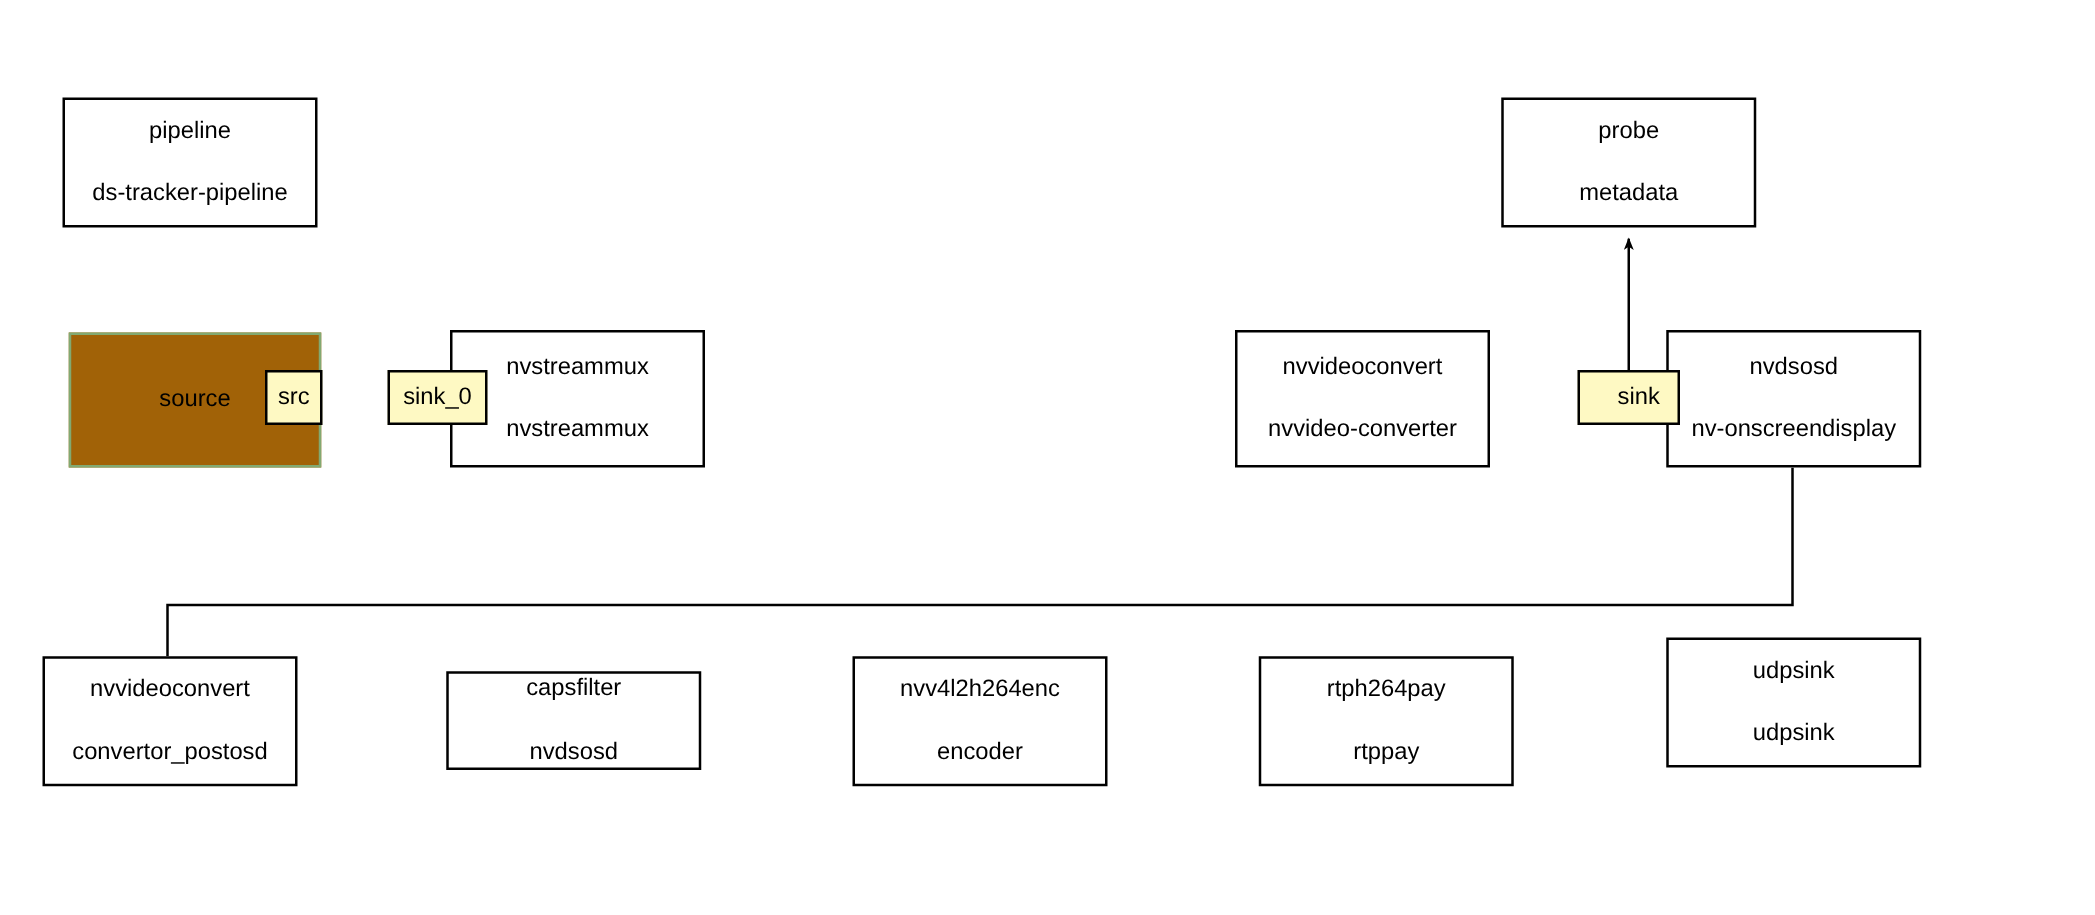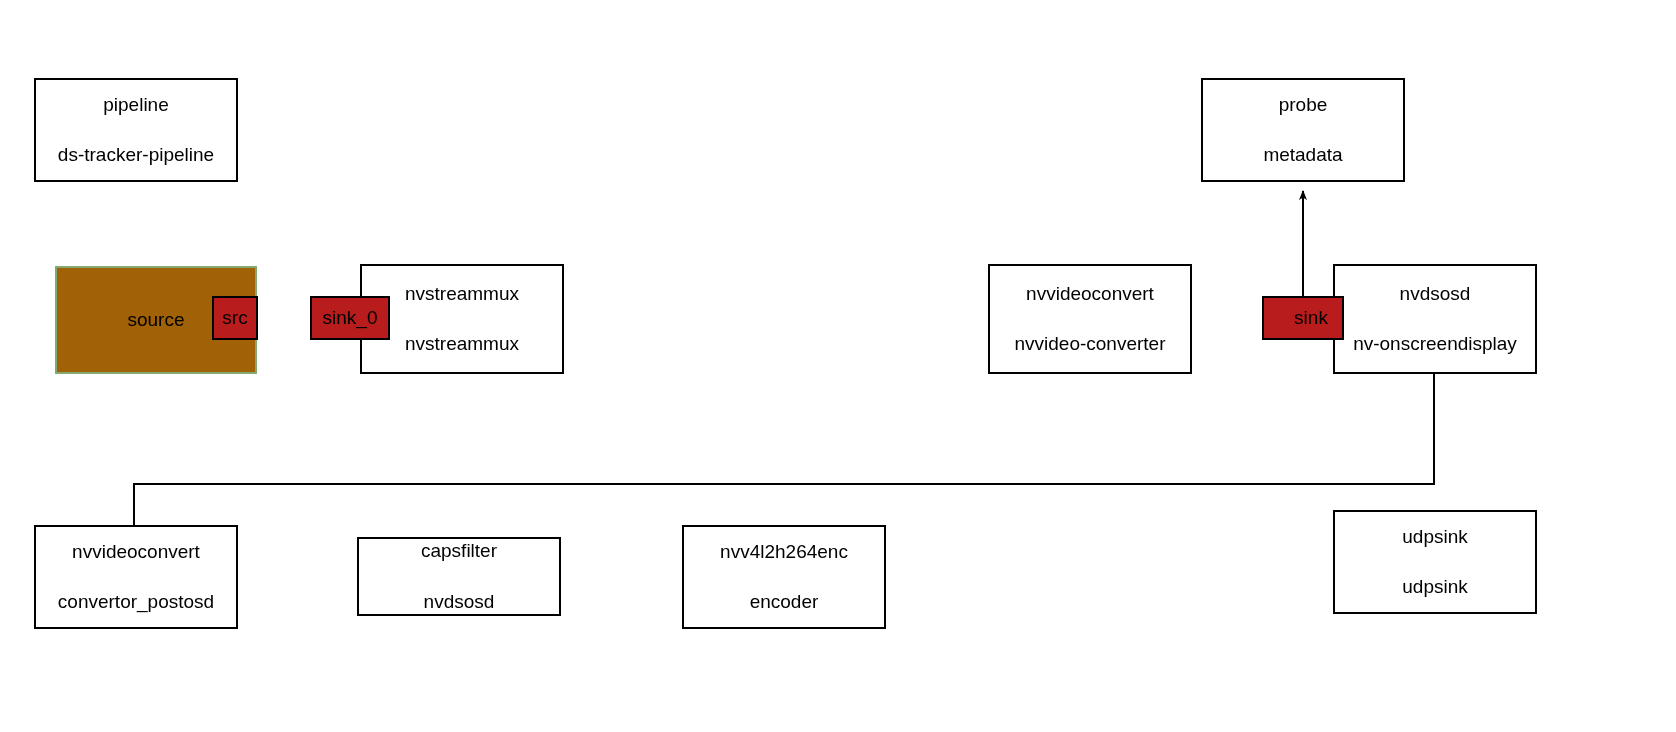--- a/index.html
+++ b/index.html
@@ -54,21 +54,21 @@
     z-index: 2;
     margin-left: 21px;
   }
   .node.elem-source .ln.single {
     margin: 0;
   }
   .pad {
     position: absolute;
     box-sizing: border-box;
     border: 2px solid #000000;
-    background: #b91c1c;
+    background: #fef9c3;
     display: flex;
     align-items: center;
     justify-content: center;
     font-size: 19px;
     z-index: 6;
     white-space: nowrap;
   }
 </style>
 </head>
 <body>
@@ -80,21 +80,21 @@
       <marker id="arrowhead" markerWidth="12" markerHeight="12" refX="9" refY="4" orient="auto" markerUnits="userSpaceOnUse">
         <path d="M0,0 L10,4 L0,8 L2.6,4 z" fill="#000000"></path>
       </marker>
     </defs>
 
     <path d="M1303,296 L1303,191" fill="none" stroke="#000000" stroke-width="2" marker-end="url(#arrowhead)"></path>
 
     <path d="M1434,374 L1434,484 L134,484 L134,535" fill="none" stroke="#000000" stroke-width="2" marker-end="url(#arrowhead)"></path>
   </svg>
 
-  <div class="node elem-pipeline" style="left:34px;top:78px;width:204px;height:104px;">
+  <div class="node elem-pipeline" style="left:50px;top:78px;width:204px;height:104px;">
     <span class="ln top">pipeline</span>
     <span class="ln">ds-tracker-pipeline</span>
   </div>
 
   <div class="node elem-probe" style="left:1201px;top:78px;width:204px;height:104px;">
     <span class="ln top">probe</span>
     <span class="ln">metadata</span>
   </div>
 
   <div class="node elem-source" style="left:34px;top:266px;width:202px;height:108px;">
@@ -134,19 +134,23 @@
   <div class="node elem-capsfilter" style="left:357px;top:509px;width:204px;height:79px;margin-top:28px;">
     <span class="ln top">capsfilter</span>
     <span class="ln">nvdsosd</span>
   </div>
 
   <div class="node elem-encoder" style="left:682px;top:525px;width:204px;height:104px;">
     <span class="ln top">nvv4l2h264enc</span>
     <span class="ln">encoder</span>
   </div>
 
+  <div class="node elem-rtppay" style="left:1007px;top:525px;width:204px;height:104px;">
+    <span class="ln top">rtph264pay</span>
+    <span class="ln">rtppay</span>
+  </div>
 
   <div class="node elem-udpsink" style="left:1333px;top:510px;width:204px;height:104px;">
     <span class="ln top">udpsink</span>
     <span class="ln">udpsink</span>
   </div>
 
 </div>
 
 </body></html>

